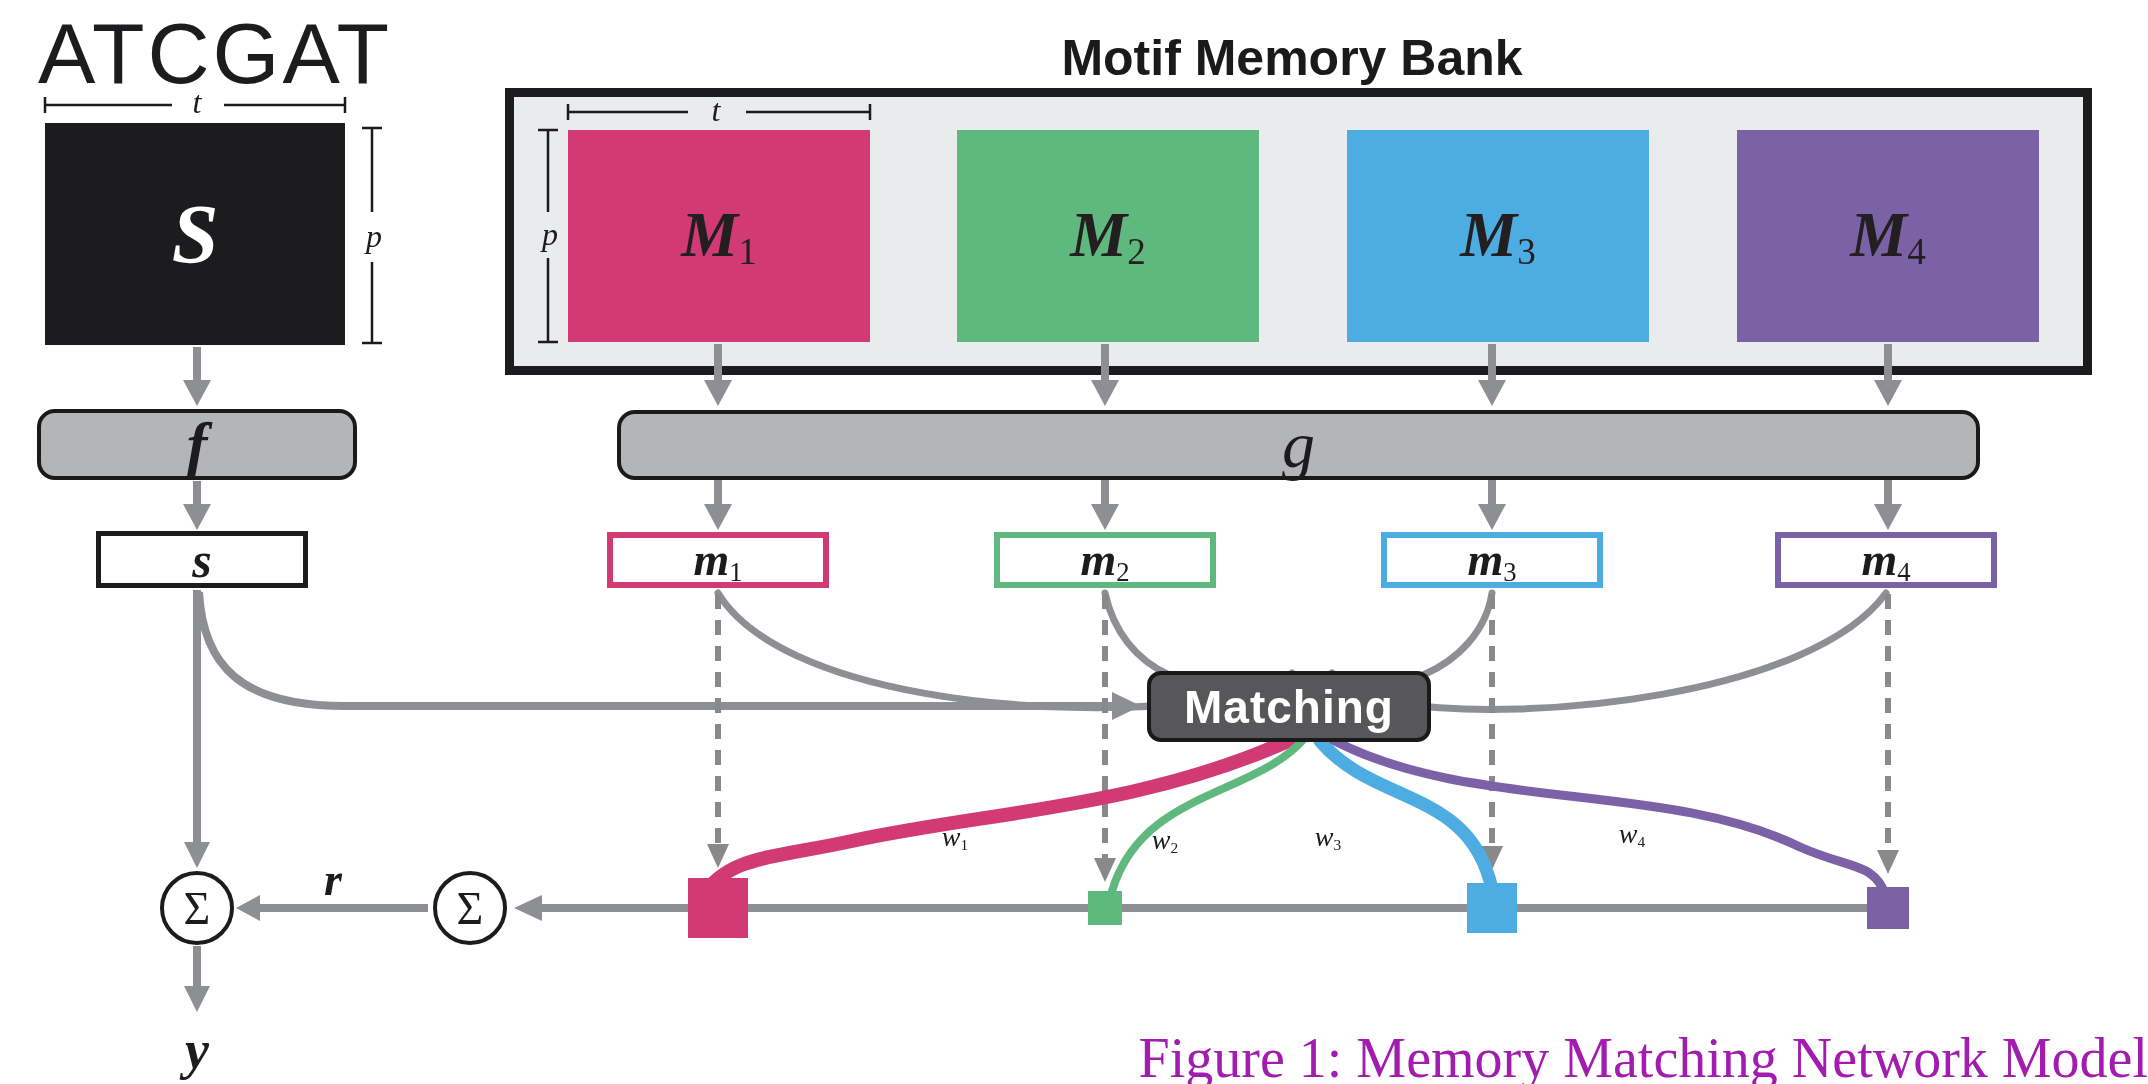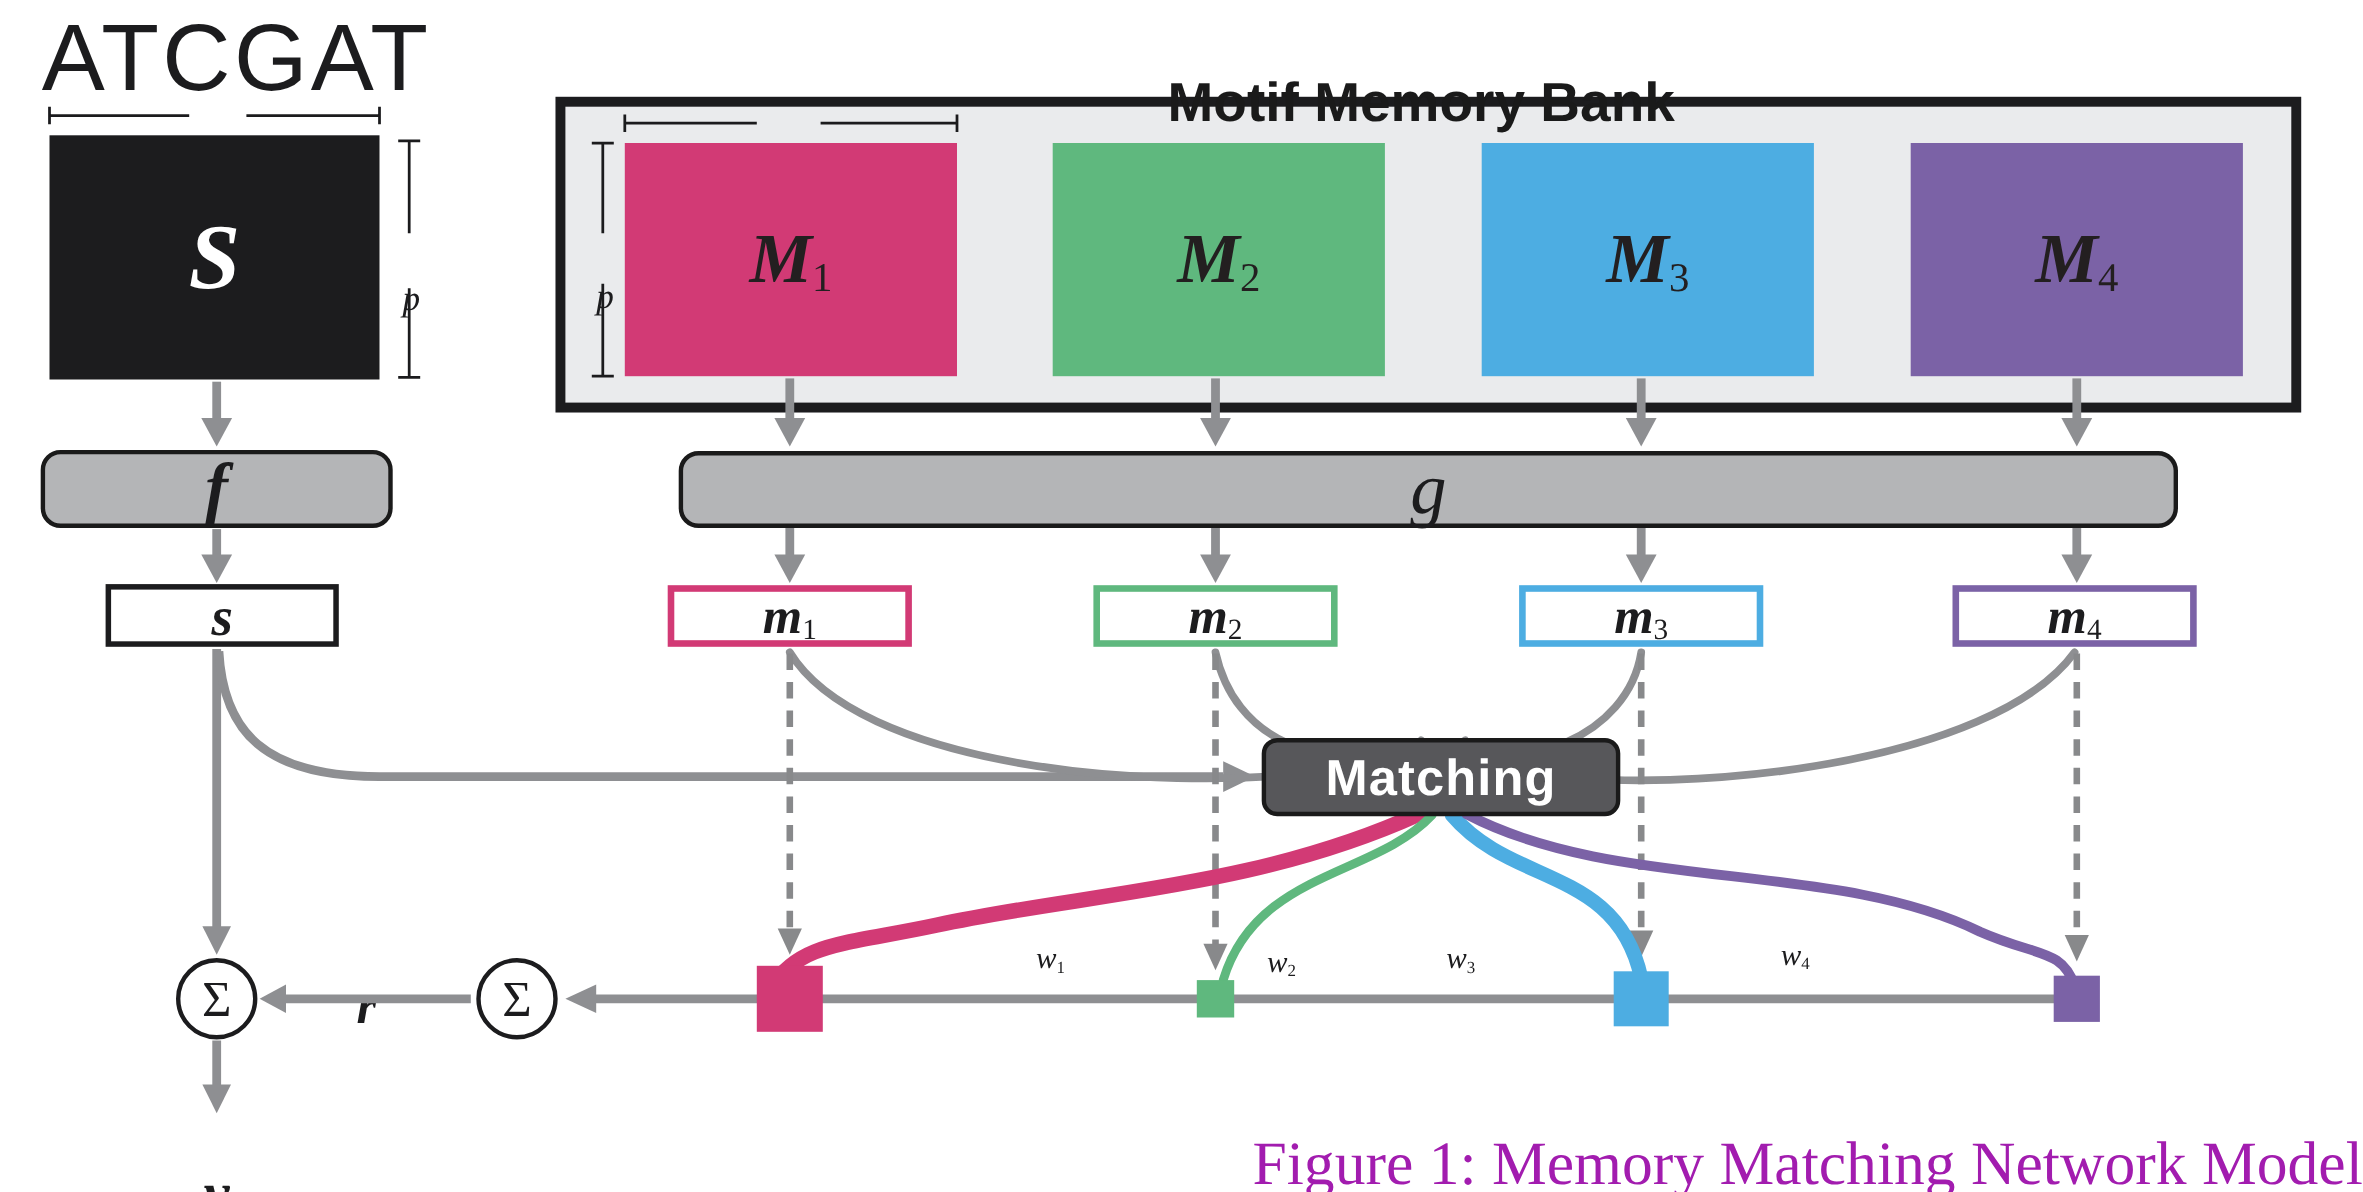--- a/index.html
+++ b/index.html
@@ -1,19 +1,19 @@
 <!DOCTYPE html>
 <html style="--motif1: #d23a75; --motif2: #5fb87e; --motif3: #4dade2; --motif4: #7b62a6; --line_gray: #8e8f92; --dash_gray: #88898b; --encoder_fill: #b4b5b7; --bank_fill: #eaebed; --matching_fill: #57575a; --ink: #1c1c1e;"><head>
 <meta charset="utf-8">
 <style>
   html,body{margin:0;padding:0;background:#ffffff;}
   #canvas{position:relative;width:2148px;height:1084px;background:#ffffff;overflow:hidden;
           font-family:"Liberation Serif", serif;color:var(--ink);}
   .abs{position:absolute;}
-  .lbl{position:absolute;transform:translate(-50%,-50%);white-space:nowrap;line-height:1;margin-top:35px;}
+  .lbl{position:absolute;transform:translate(-50%,-50%);white-space:nowrap;line-height:1;}
   .box{position:absolute;z-index:2;display:flex;align-items:center;justify-content:center;box-sizing:border-box;}
   svg#wires{position:absolute;left:0;top:0;z-index:1;}
   .bank{position:absolute;z-index:0;background:var(--bank_fill);border:9px solid var(--ink);box-sizing:border-box;}
   .seq{font-family:"Liberation Sans", sans-serif;font-weight:300;font-size:86px;letter-spacing:3px;color:var(--ink);}
   .bank-title{font-family:"Liberation Sans", sans-serif;font-weight:700;font-size:50px;color:#1a1a1a;}
   .mathbi{font-style:italic;font-weight:700;font-family:"Liberation Serif", serif;}
   .mathit{font-style:italic;font-weight:400;font-family:"Liberation Serif", serif;}
   .sub{font-style:normal;font-weight:400;font-size:0.58em;vertical-align:-0.22em;}
   .wsub{font-style:normal;font-weight:400;font-size:0.55em;vertical-align:-0.25em;}
   .s-matrix{background:var(--ink);color:#ffffff;font-size:84px;}
@@ -163,21 +163,21 @@
   <div class="box mvec bd-m2 mathbi" style="left:994px;top:532px;width:222px;height:56px;">
     <span><span>m</span><span class="sub">2</span></span>
   </div>
   <div class="box mvec bd-m3 mathbi" style="left:1381px;top:532px;width:222px;height:56px;">
     <span><span>m</span><span class="sub">3</span></span>
   </div>
   <div class="box mvec bd-m4 mathbi" style="left:1775px;top:532px;width:222px;height:56px;">
     <span><span>m</span><span class="sub">4</span></span>
   </div>
 
-  <div class="box matching" style="left:1147px;top:671px;width:326px;height:71px;">
+  <div class="box matching" style="left:1147px;top:671px;width:284px;height:71px;">
     <span>Matching</span>
   </div>
 
   <div class="lbl mathit wlabel" style="left:955px;top:838px;"><span>w</span><span class="wsub">1</span></div>
   <div class="lbl mathit wlabel" style="left:1165px;top:841px;"><span>w</span><span class="wsub">2</span></div>
   <div class="lbl mathit wlabel" style="left:1328px;top:838px;"><span>w</span><span class="wsub">3</span></div>
   <div class="lbl mathit wlabel" style="left:1632px;top:835px;"><span>w</span><span class="wsub">4</span></div>
 
   <div class="wsq bg-m1" style="left:688px;top:878px;width:60px;height:60px;"></div>
   <div class="wsq bg-m2" style="left:1088px;top:891px;width:34px;height:34px;"></div>

